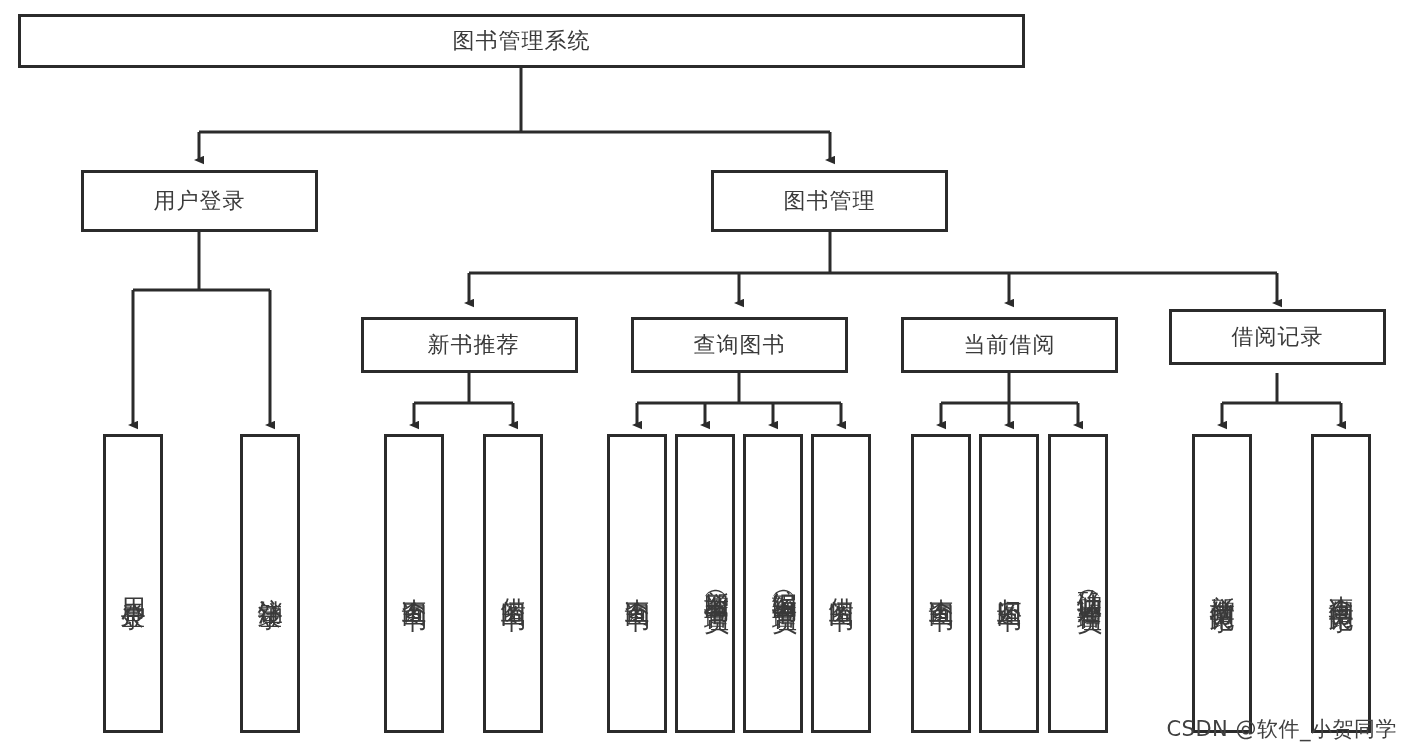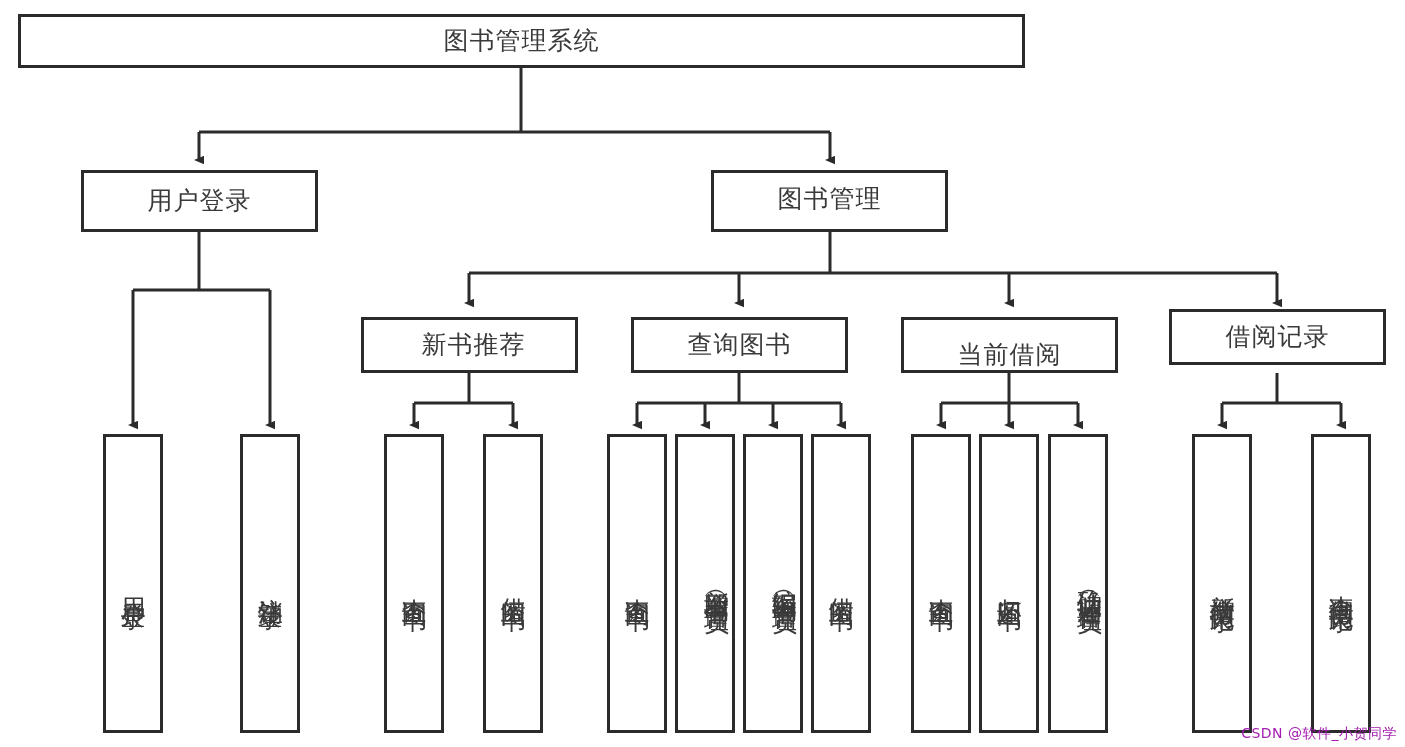--- a/index.html
+++ b/index.html
@@ -32,21 +32,21 @@
     border: 3px solid #2b2b2b;
     background: #ffffff;
     display: flex;
     align-items: center;
     justify-content: center;
     text-align: center;
     color: #3a3a3a;
     z-index: 2;
   }
   .node.horiz {
-    font-size: 25px;
+    font-size: 22px;
     line-height: 1.2;
     letter-spacing: 1px;
   }
   .node.vert {
     writing-mode: vertical-rl;
     text-orientation: upright;
     font-size: 25px;
     line-height: 1.25;
     letter-spacing: 3px;
     padding: 8px 0;
@@ -56,22 +56,22 @@
   .node.vert.top-align {
     align-items: flex-start;
   }
   .node-label {
     display: block;
   }
   .watermark {
     position: absolute;
     right: 8px;
     bottom: 4px;
-    font-size: 14px;
-    color: #a21caf;
+    font-size: 21px;
+    color: #404040;
     white-space: nowrap;
     z-index: 5;
     letter-spacing: 0.5px;
   }
 </style>
 </head>
 <body>
 
 <div id="canvas">
 
@@ -126,33 +126,33 @@
   </svg>
 
   <div class="node horiz" style="left:18px; top:14px; width:1007px; height:54px;">
     <span class="node-label">图书管理系统</span>
   </div>
 
   <div class="node horiz" style="left:81px; top:170px; width:237px; height:62px;">
     <span class="node-label">用户登录</span>
   </div>
 
-  <div class="node horiz" style="left:711px; top:170px; width:237px; height:62px;font-family:Liberation Mono, monospace;">
+  <div class="node horiz" style="left:711px; top:170px; width:237px; height:62px;">
     <span class="node-label">图书管理</span>
   </div>
 
   <div class="node horiz" style="left:361px; top:317px; width:217px; height:56px;padding-left:8px;">
     <span class="node-label">新书推荐</span>
   </div>
 
   <div class="node horiz" style="left:631px; top:317px; width:217px; height:56px;">
     <span class="node-label">查询图书</span>
   </div>
 
-  <div class="node horiz" style="left:901px; top:317px; width:217px; height:56px;align-items:flex-end;">
+  <div class="node horiz" style="left:901px; top:317px; width:217px; height:56px;">
     <span class="node-label">当前借阅</span>
   </div>
 
   <div class="node horiz" style="left:1169px; top:309px; width:217px; height:56px;">
     <span class="node-label">借阅记录</span>
   </div>
 
   <div class="node vert" style="left:103px; top:434px; width:60px; height:299px; align-items:center;">
     <span class="node-label">用户登录</span>
   </div>

